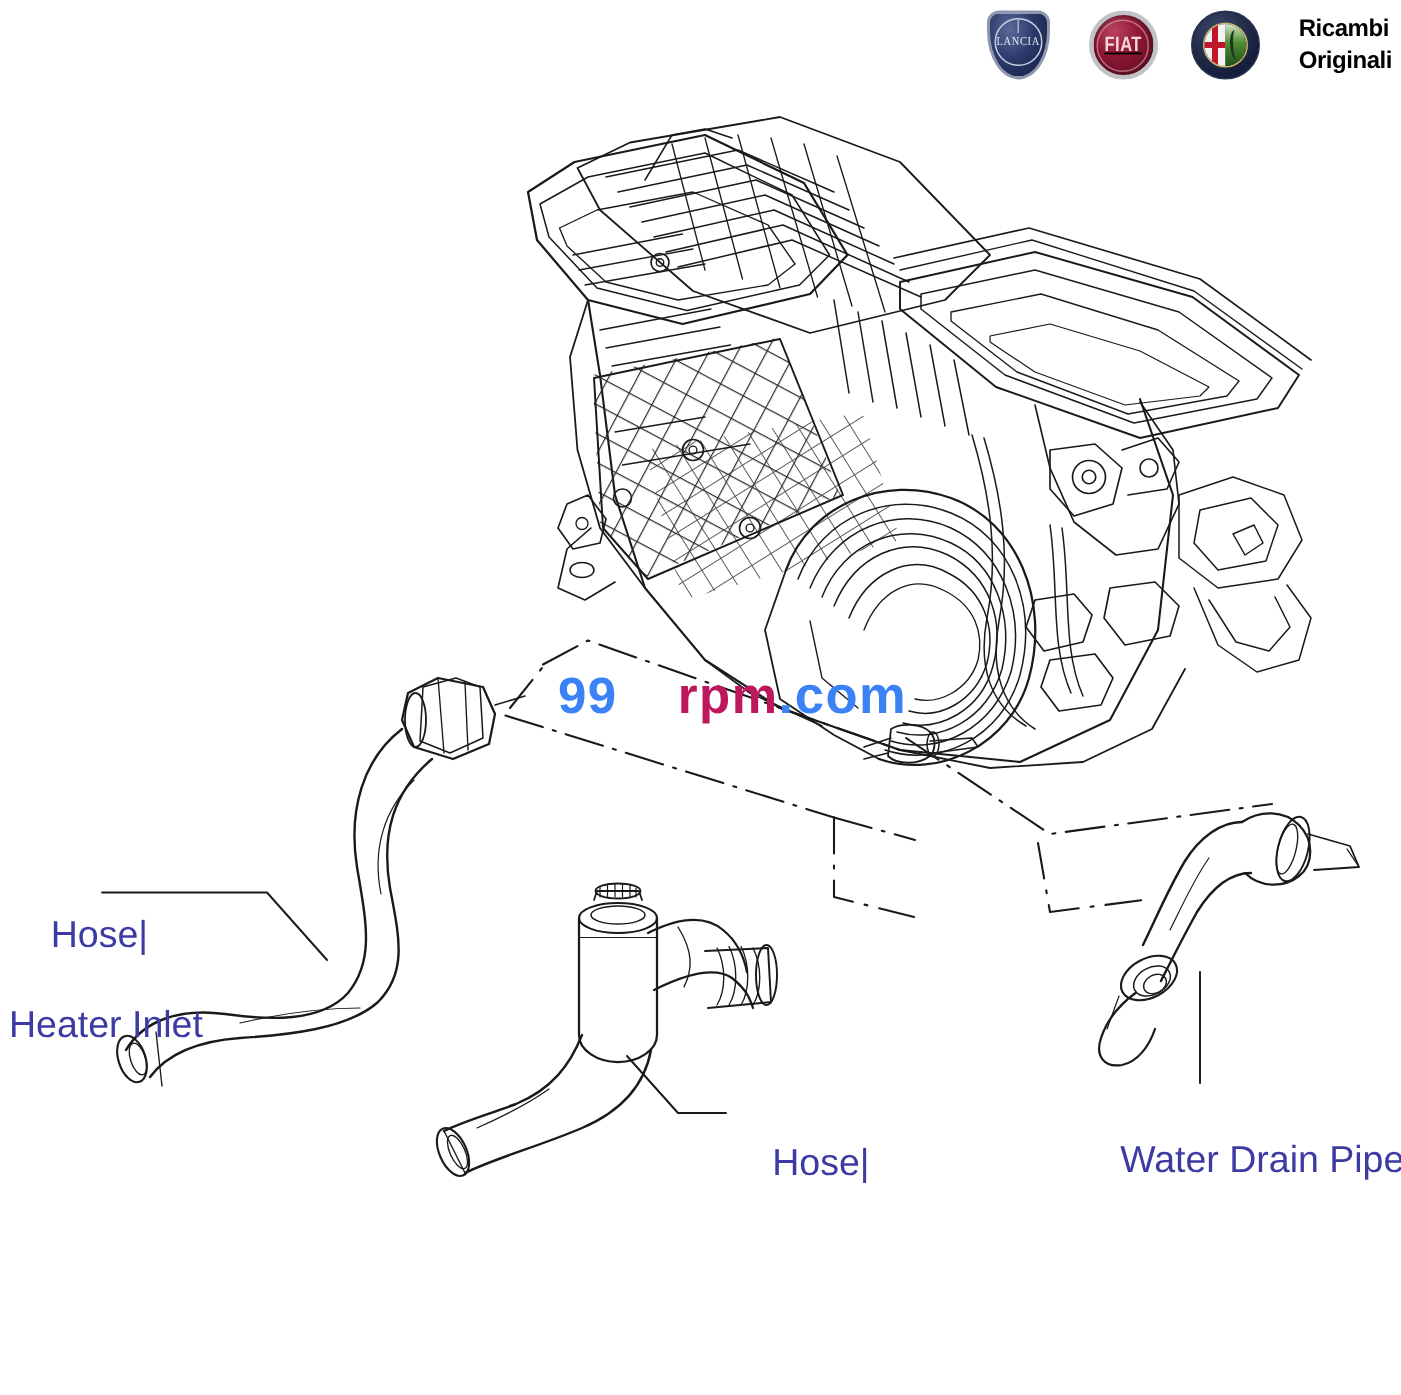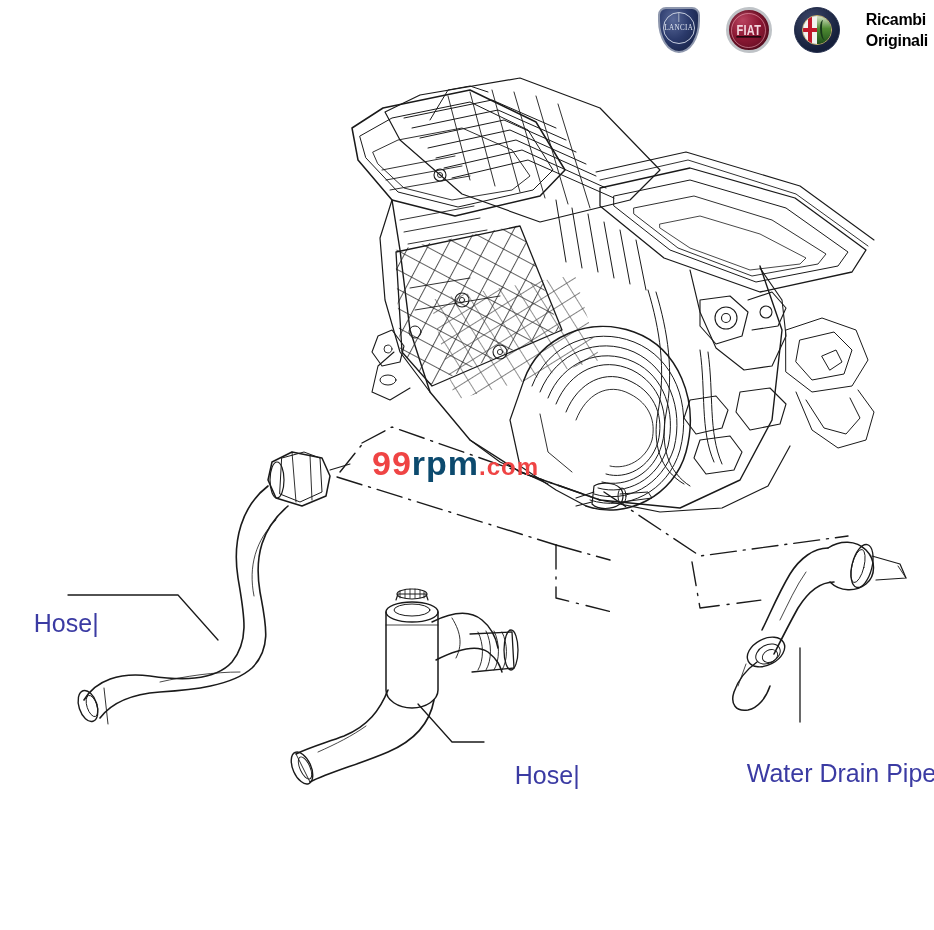--- a/index.html
+++ b/index.html
@@ -217,23 +217,23 @@
     position: absolute;
     left: 372px;
     top: 444px;
     font-family: "Liberation Sans", sans-serif;
     font-size: 34px;
     font-weight: bold;
     letter-spacing: 1px;
     pointer-events: none;
     user-select: none;
   }
-  .wm-blue { color: #ef4444; }
-  .wm-gray { color: #0c4a6e; }
-  .wm-small { font-size: 24px; }
+  .wm-blue { color: #3b82f6; }
+  .wm-gray { color: #be185d; margin-left: 40px; }
+  .wm-small { font-size: 35px; }
 </style>
 </head>
 <body>
 
 <div id="canvas">
 
   <div id="brand-header">
 
     <div class="badge">
       <div class="lancia-shield">
@@ -512,20 +512,21 @@
       </g>
     </g>
   </svg>
 
   <div id="watermark">
     <span class="wm-blue">99</span><span class="wm-gray">rpm</span><span class="wm-blue wm-small">.com</span>
   </div>
 
   <div id="label-heater-inlet" class="callout">
     <span>Hose|</span>
+    <span class="callout-line2">Heater Inlet</span>
   </div>
 
   <div id="label-heater-outlet" class="callout">
     <span>Hose|</span>
   </div>
 
   <div id="label-water-drain" class="callout">
     <span>Water Drain Pipe</span>
   </div>
 

